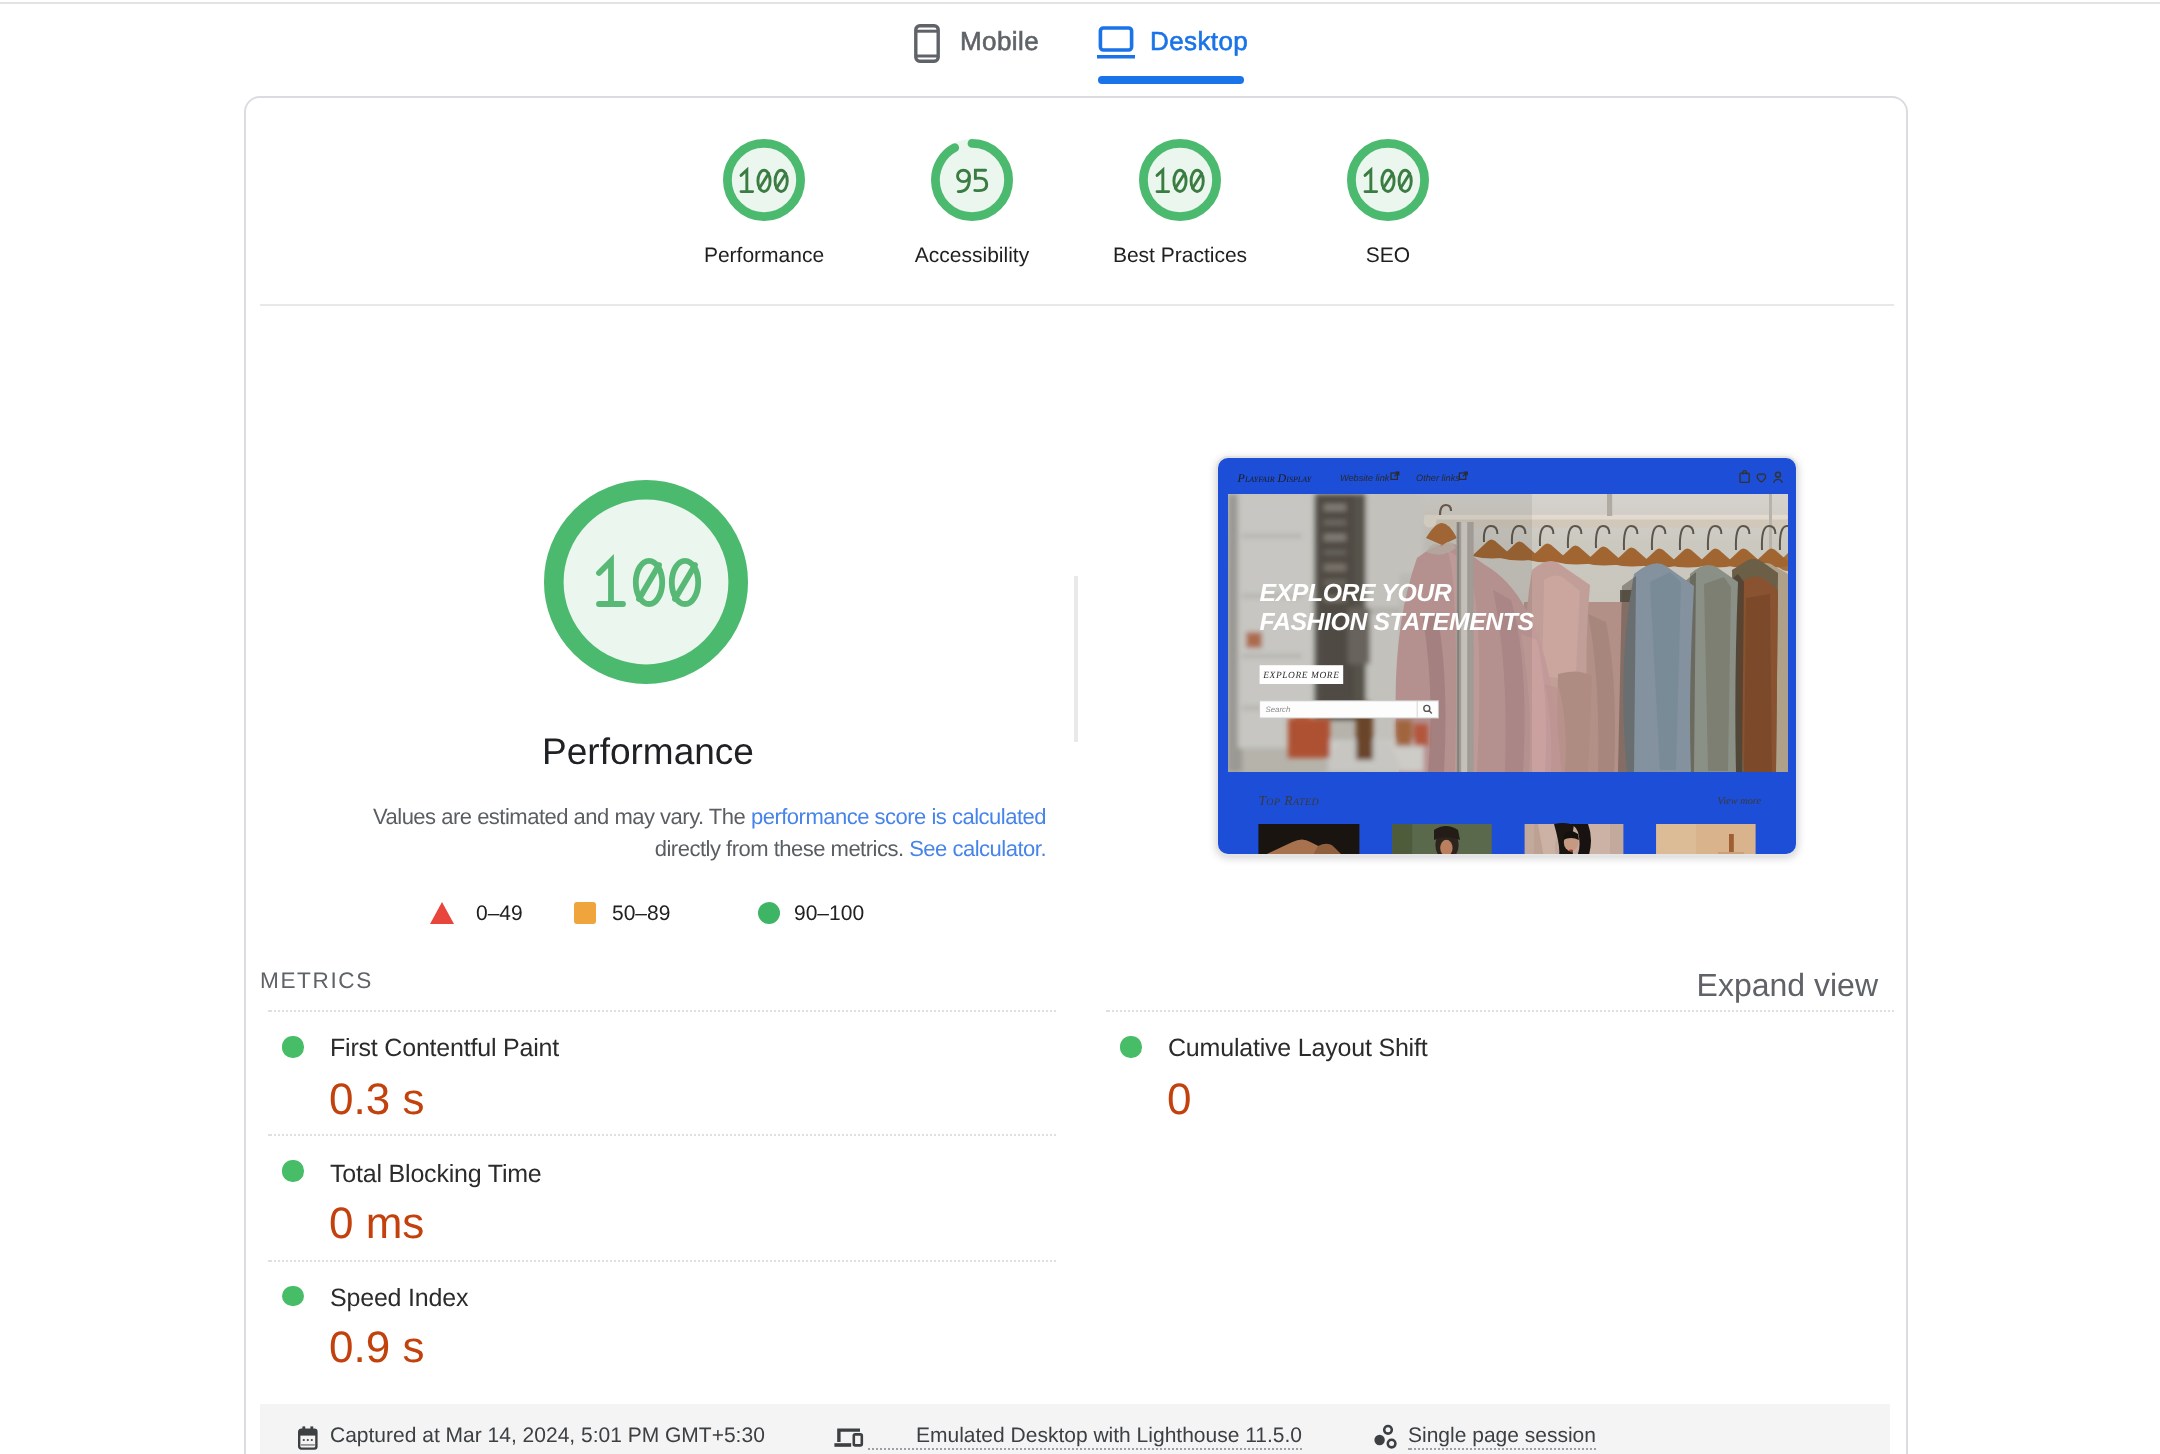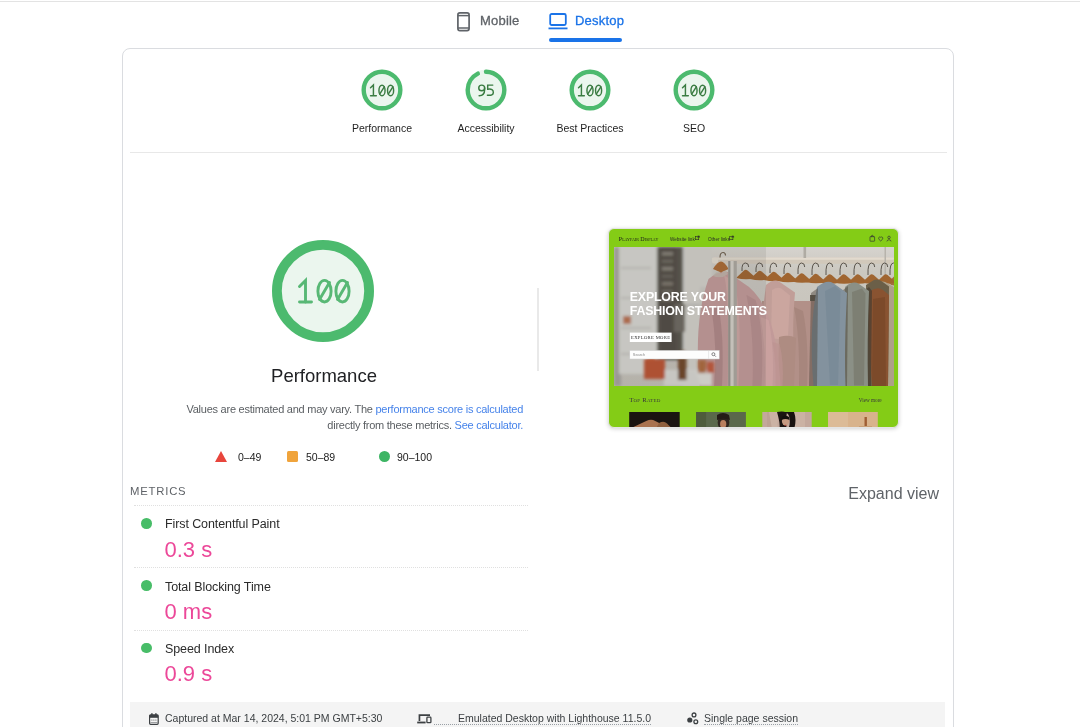--- a/index.html
+++ b/index.html
@@ -21,21 +21,21 @@
   
   .legend-txt { font-size:10.5px; color:#212121; }
   #vdiv { left:537px; top:288px; width:2px; height:83px; background:#e9e9e9; }
   
   #metrics-lbl { left:130px; top:485px; font-size:11.3px; letter-spacing:0.8px; color:#5f6368; }
   #expand { left:803px; top:485px; width:136px; text-align:right; font-size:16px; color:#5f6368; }
   .mcol { top:505px; width:394px; }
   .mitem { position:relative; border-top:1px dotted #e0e0e0; height:62.3px; }
   .mdot { position:absolute; left:7.1px; top:12.2px; width:10.6px; height:10.6px; border-radius:50%; background:#48bd68; }
   .mname { position:absolute; left:31px; top:11.3px; font-size:12.5px; letter-spacing:-0.1px; color:#2b2b2b; }
-  .mval { position:absolute; left:30.5px; top:30.5px; font-size:22px; color:#ec4899; }
+  .mval { position:absolute; left:30.5px; top:30.5px; font-size:22px; color:#c2410c; }
   
   #footer { left:130px; top:702px; width:815px; height:25px; background:#f4f4f4; }
   .ftxt { font-size:10.5px; color:#3c4043; }
   .funder { border-bottom:1px dotted #9aa0a6; }
 </style>
 </head>
 <body>
 <div class="abs" id="topline"></div>
 
 <svg class="abs" style="left:456.5px; top:11.5px;" width="13" height="20" viewBox="0 0 13 20">
@@ -124,21 +124,21 @@
     <polygon points="6,0 12,11 0,11" fill="#e8453c"></polygon>
   </svg>
 <div class="abs legend-txt" style="left:238px; top:450.7px;">0–49</div>
 <div class="abs" style="left:287px; top:450.5px; width:11px; height:11px; background:#f0a43c; border-radius:1.5px;"></div>
 <div class="abs legend-txt" style="left:306px; top:450.7px;">50–89</div>
 <div class="abs" style="left:379px; top:450.5px; width:11px; height:11px; background:#3db564; border-radius:50%;"></div>
 <div class="abs legend-txt" style="left:397px; top:450.7px;">90–100</div>
 
 <div class="abs" id="vdiv"></div>
 
-<div class="abs" style="left:608px; top:228px; width:291px; height:200px; background:#84cc16; border:1px solid #e4e4e4; border-radius:6px; box-shadow:0 1px 4px rgba(0,0,0,.18); overflow:hidden;">
+<div class="abs" style="left:608px; top:228px; width:291px; height:200px; background:#1d4ed8; border:1px solid #e4e4e4; border-radius:6px; box-shadow:0 1px 4px rgba(0,0,0,.18); overflow:hidden;font-style:italic;">
 
   <svg style="position:absolute; left:0; top:0;" width="289" height="19" viewBox="0 0 289 19">
     <text x="9.8" y="11.8" font-family="Liberation Serif, serif" font-size="6" fill="#1d1d1d" style="font-variant:small-caps;">Playfair Display</text>
     <text x="61" y="11.5" font-family="Liberation Sans, sans-serif" font-size="4.6" fill="#2a2a2a">Website link</text>
     <g stroke="#2a2a2a" stroke-width="0.6" fill="none">
       <rect x="86.5" y="7.5" width="3.2" height="3.2"></rect>
       <path d="M88.6 7 h1.8 v1.8 M90.2 7.2 l-2 2"></path>
     </g>
     <text x="99" y="11.5" font-family="Liberation Sans, sans-serif" font-size="4.6" fill="#2a2a2a">Other links</text>
     <g stroke="#2a2a2a" stroke-width="0.6" fill="none">
@@ -338,20 +338,25 @@
       <div class="mname">Total Blocking Time</div>
       <div class="mval">0 ms</div>
     </div>
   <div class="mitem">
       <div class="mdot"></div>
       <div class="mname">Speed Index</div>
       <div class="mval">0.9 s</div>
     </div>
 </div>
 <div class="abs mcol" style="left:553px;">
+  <div class="mitem">
+      <div class="mdot"></div>
+      <div class="mname">Cumulative Layout Shift</div>
+      <div class="mval">0</div>
+    </div>
 </div>
 
 <div class="abs" id="footer"></div>
 <svg class="abs" style="left:149.3px; top:713px;" width="10" height="12" viewBox="0 0 10 12">
   <rect x="0.6" y="1.9" width="8.6" height="9.4" rx="1" fill="none" stroke="#3c4043" stroke-width="1.2"></rect>
   <rect x="0.6" y="1.9" width="8.6" height="2.9" fill="#3c4043"></rect>
   <rect x="2.2" y="0.2" width="1.4" height="1.8" fill="#3c4043"></rect>
   <rect x="6.2" y="0.2" width="1.4" height="1.8" fill="#3c4043"></rect>
   <circle cx="2.9" cy="7" r="0.55" fill="#3c4043"></circle>
   <circle cx="4.9" cy="7" r="0.55" fill="#3c4043"></circle>

